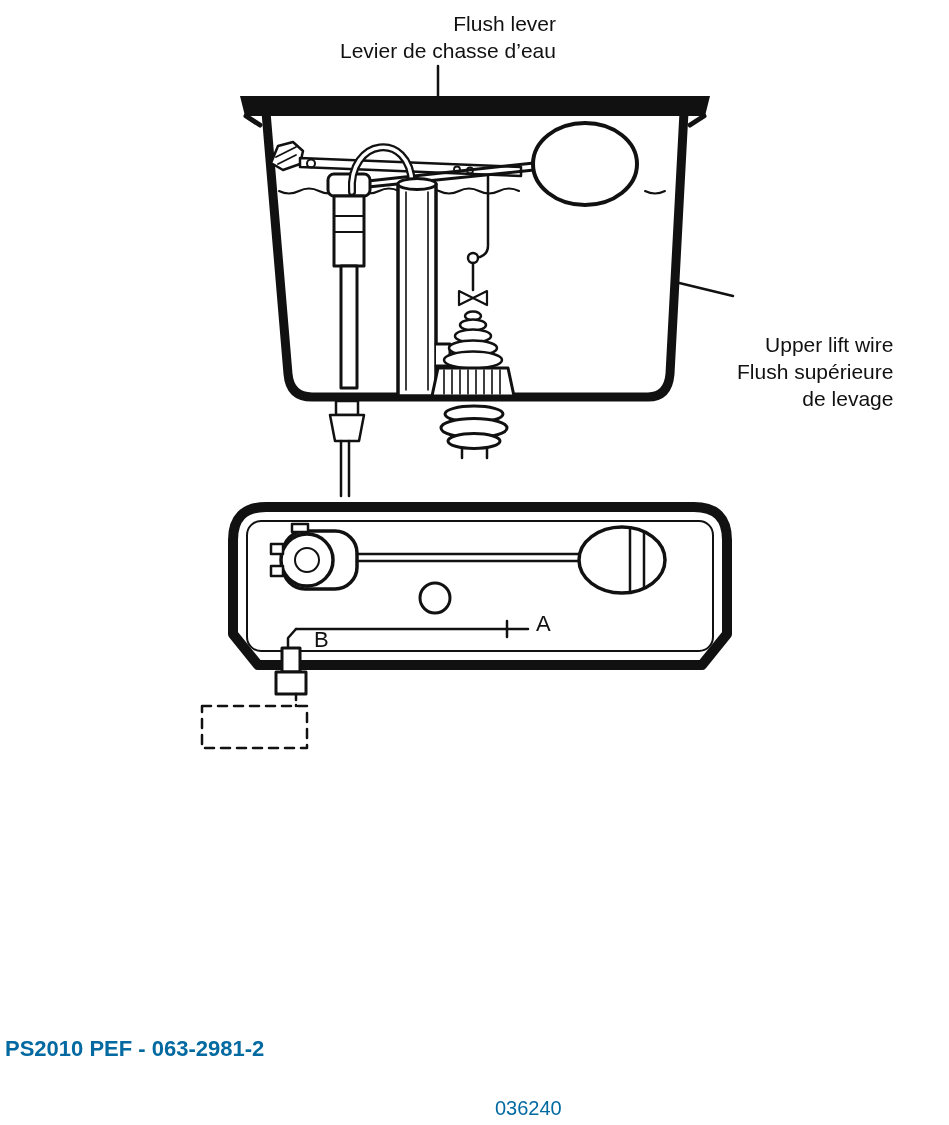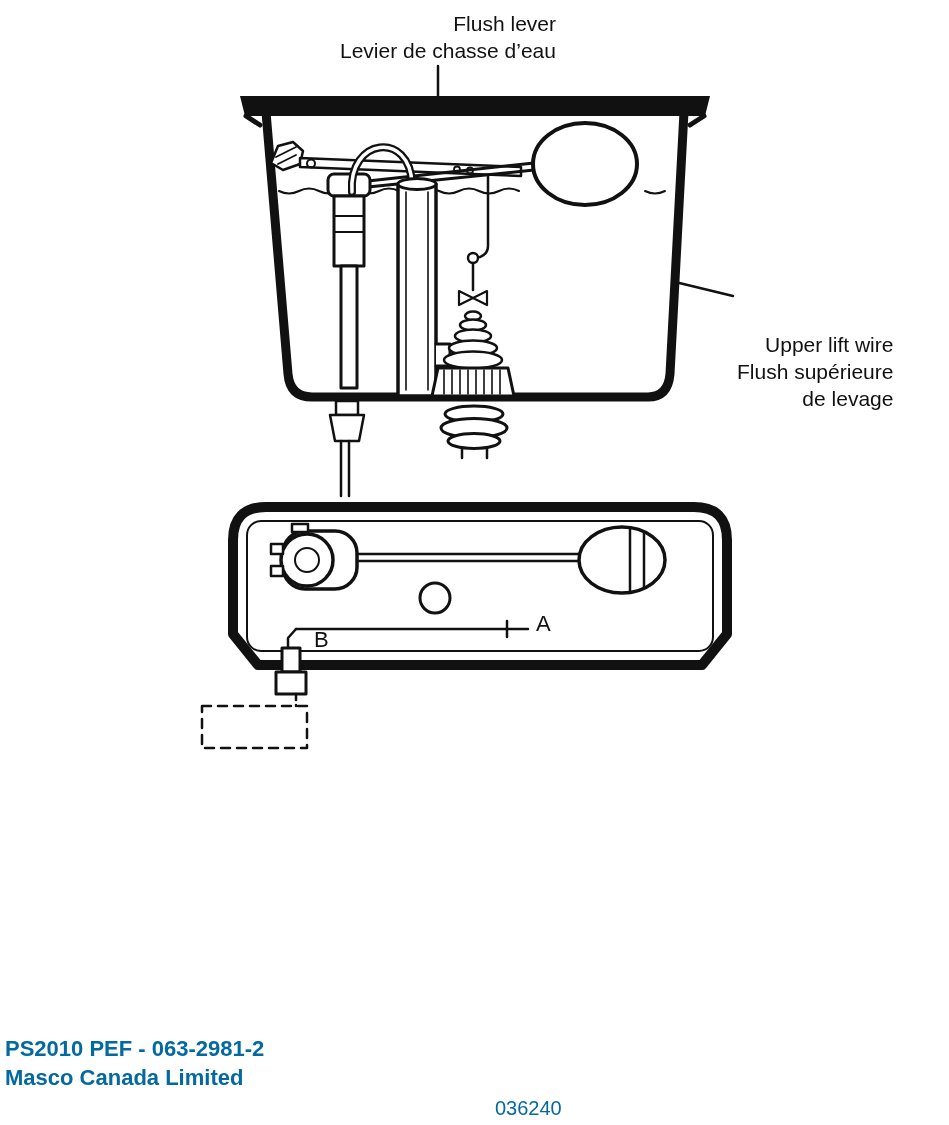--- a/index.html
+++ b/index.html
@@ -167,16 +167,15 @@
     <div>Levier de chasse d’eau</div>
   </div>
 
   <div class="lbl lbl-upper">
     <div>Upper lift wire</div>
     <div>Flush supérieure</div>
     <div>de levage</div>
   </div>
 
   <div class="footer-line f-model">PS2010 PEF - 063-2981-2</div>
-  <div class="footer-line f-company">Masco Canada Limited</div>
   <div class="footer-line f-code">036240</div>
 
 </div>
 
 </body></html>

